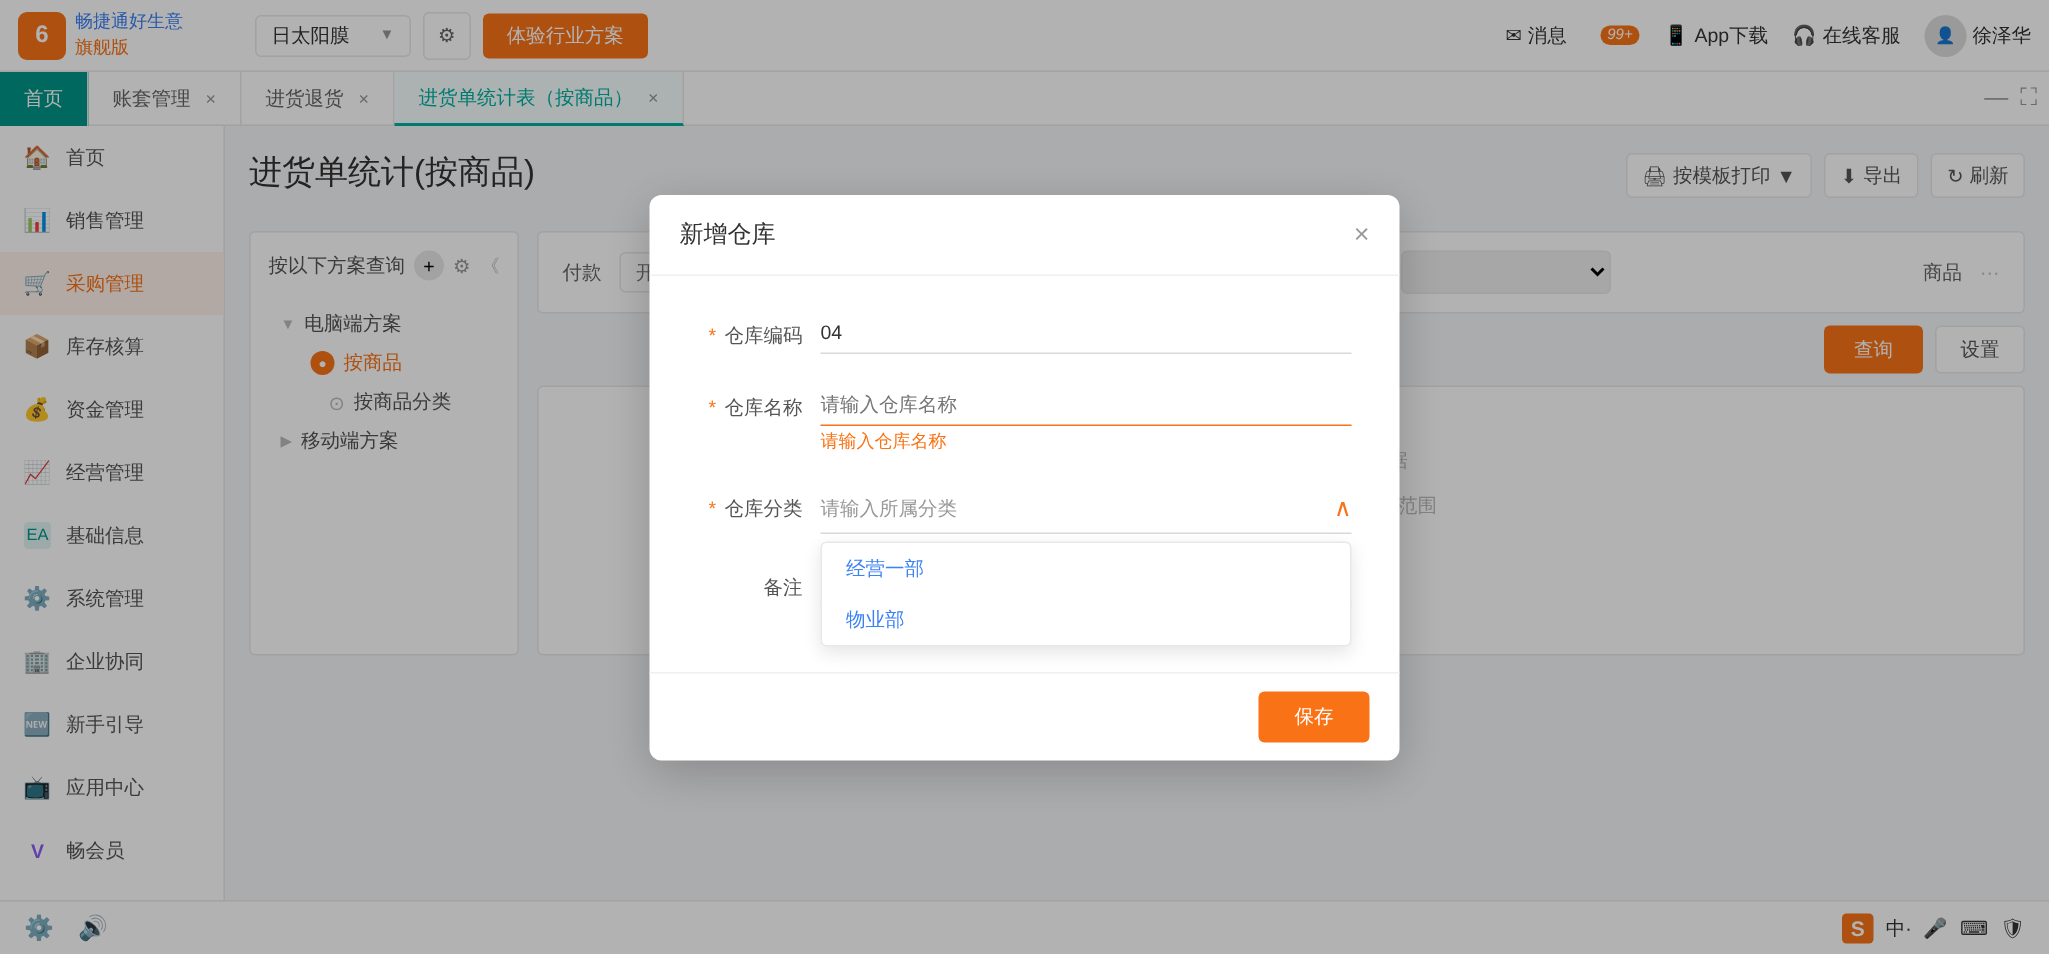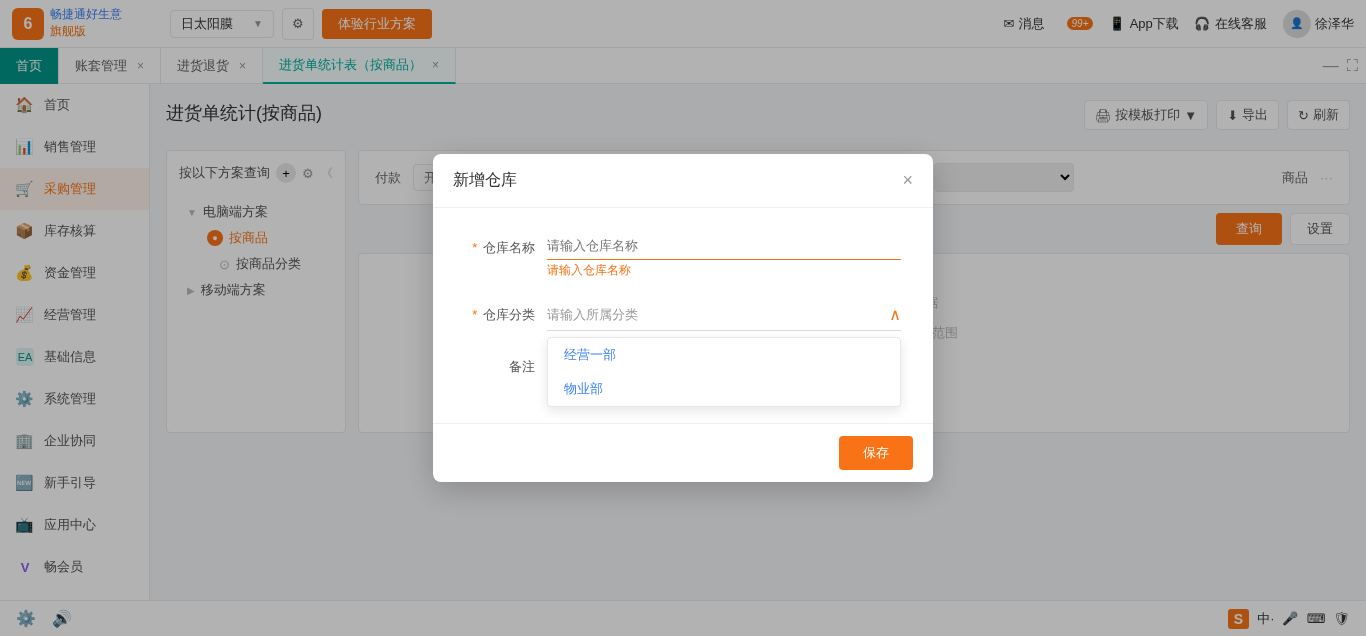--- a/index.html
+++ b/index.html
@@ -81,21 +81,21 @@
     }
     .sidebar-item {
       display: flex; align-items: center; gap: 10px;
       padding: 12px 16px; cursor: pointer; color: #555; font-size: 13px;
     }
     .sidebar-item.active { background: #fff3ec; color: #f97316; font-weight: 500; }
     .sidebar-icon { width: 18px; height: 18px; display: flex; align-items: center; justify-content: center; font-size: 15px; }
 
     
     .content-area { flex: 1; overflow: auto; background: #f5f6f8; padding: 16px; }
-    .page-title { font-size: 18px; font-weight: 500; color: #333; margin-bottom: 12px; }
+    .page-title { font-size: 22px; font-weight: 500; color: #333; margin-bottom: 12px; }
     .print-btn, .export-btn, .refresh-btn {
       display: flex; align-items: center; gap: 4px;
       border: 1px solid #e8e8e8; border-radius: 4px;
       padding: 5px 10px; cursor: pointer; color: #555; background: #fff; font-size: 13px;
     }
     .query-btn {
       background: #f97316; color: white; border: none; border-radius: 4px;
       padding: 6px 20px; cursor: pointer; font-size: 13px;
     }
     .set-btn {
@@ -394,20 +394,29 @@
 </div>
 
 <div class="overlay">
   <div class="dialog">
     <div class="dialog-header">
       <span class="dialog-title">新增仓库</span>
       <span class="dialog-close">×</span>
     </div>
     <div class="dialog-body">
 
+      <div class="form-row">
+        <div class="form-label">
+          <span class="required-star">*</span>
+          <span>仓库编码</span>
+        </div>
+        <div class="form-field">
+          <input class="form-input" type="text" value="04" style="">
+        </div>
+      </div>
 
       <div class="form-row">
         <div class="form-label">
           <span class="required-star">*</span>
           <span>仓库名称</span>
         </div>
         <div class="form-field">
           <input class="form-input error" type="text" placeholder="请输入仓库名称" style="">
           <div class="error-msg">请输入仓库名称</div>
         </div>

